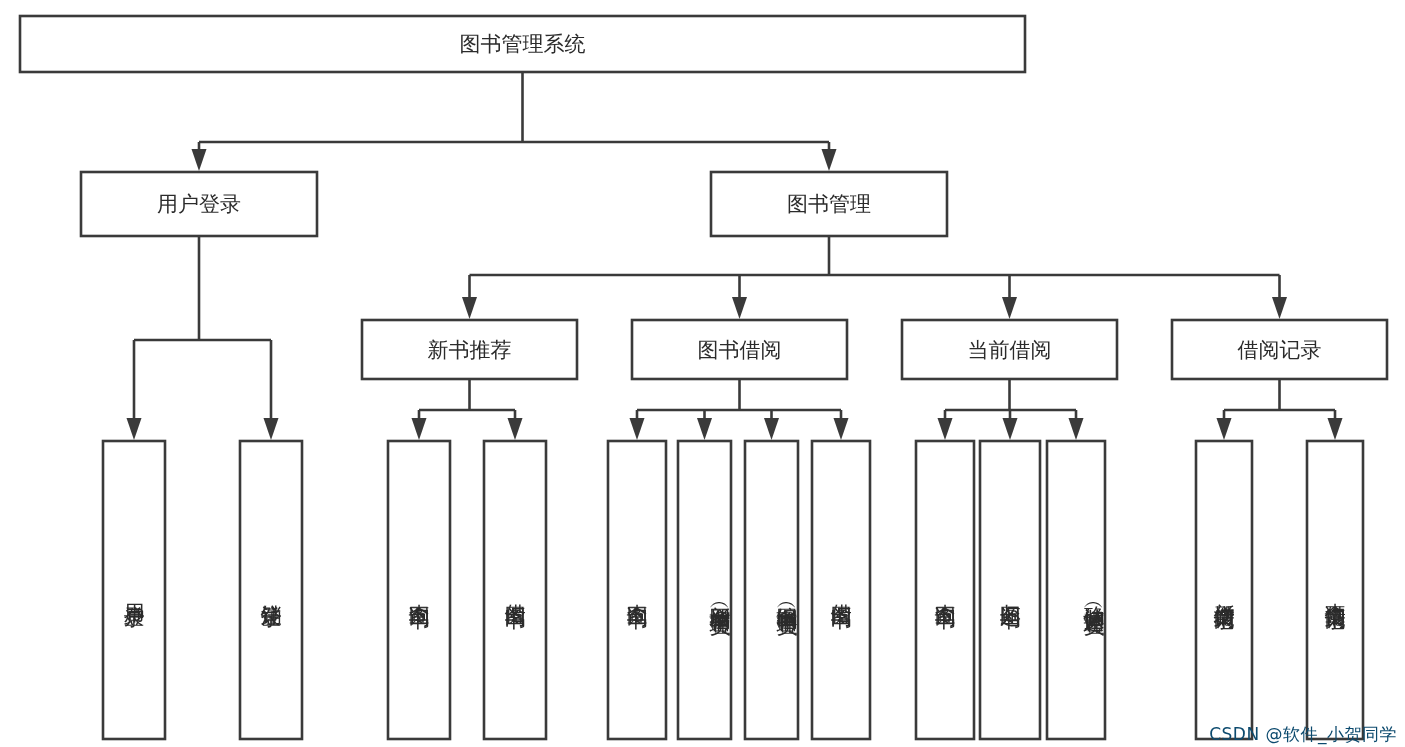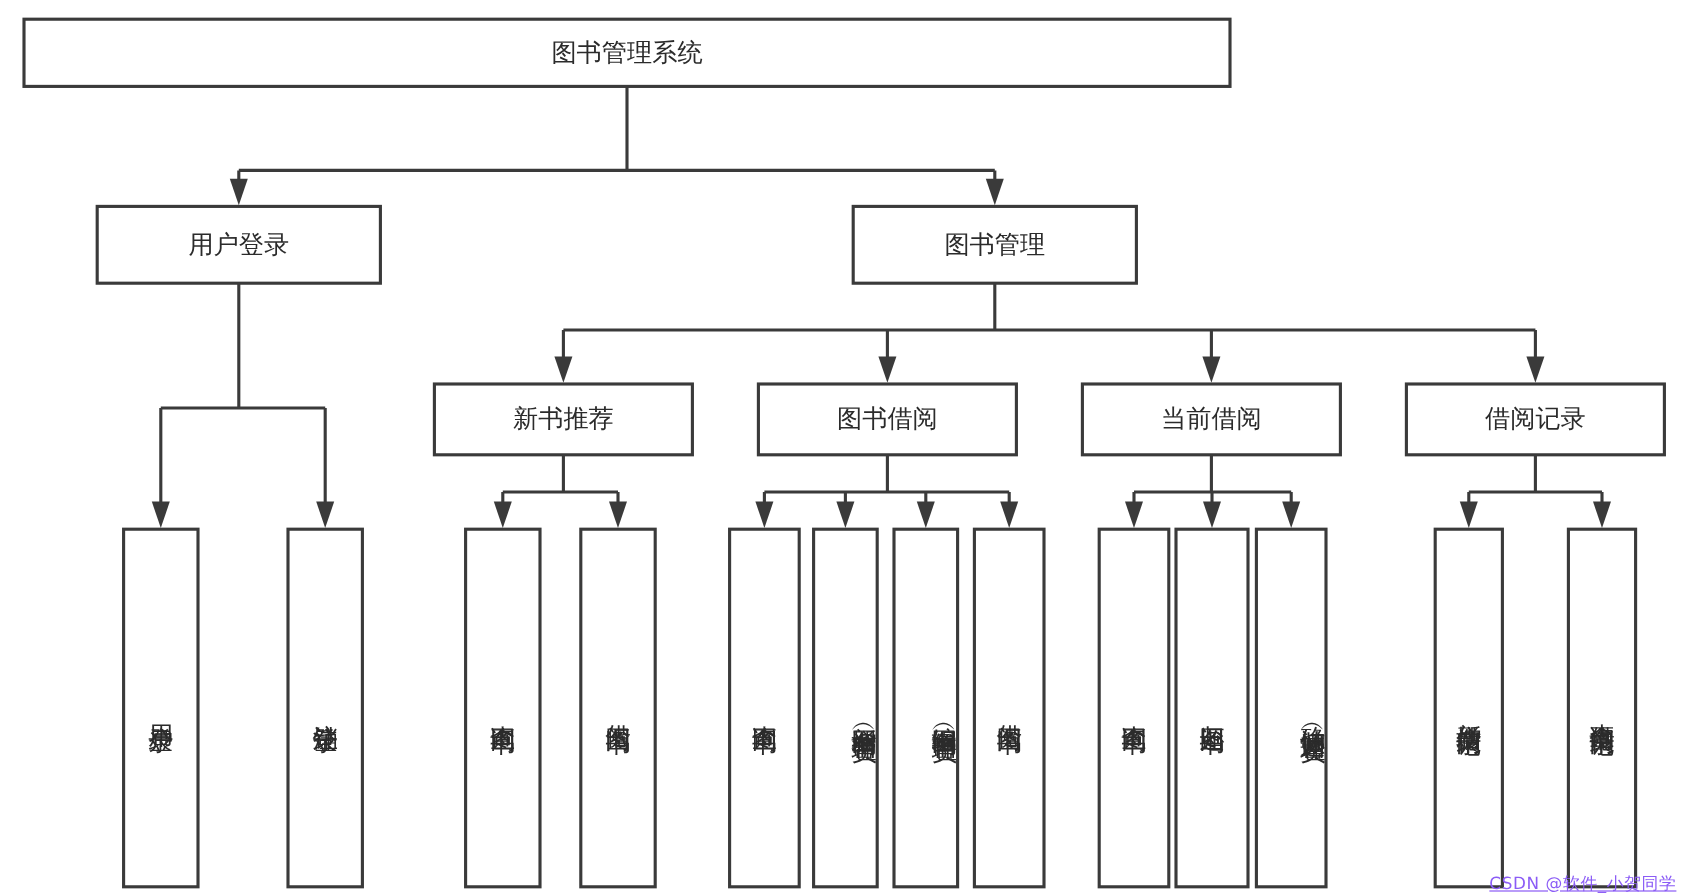--- a/index.html
+++ b/index.html
@@ -63,25 +63,24 @@
   }
   .vlabel.pad-top {
     align-items: flex-start;
     padding-top: 6px;
   }
   #watermark {
     position: absolute;
     right: 8px;
     bottom: 5px;
     font-family: "DejaVu Sans", "Liberation Sans", sans-serif;
-    font-size: 14px;
-    color: #8b5cf6;
+    font-size: 17px;
+    color: #0c4a6e;
     letter-spacing: 0.5px;
     white-space: nowrap;
-    text-decoration: underline;
   }
 </style>
 </head>
 <body>
 
 <div id="diagram-root">
   <svg id="diagram-svg" width="1405" height="747" viewBox="0 0 1405 747" xmlns="http://www.w3.org/2000/svg">
     <g id="connectors-layer">
         <path d="M 522.5 68 L 522.5 138" class="connector"></path>
         <path d="M 199 138 L 829 138" class="connector"></path>

